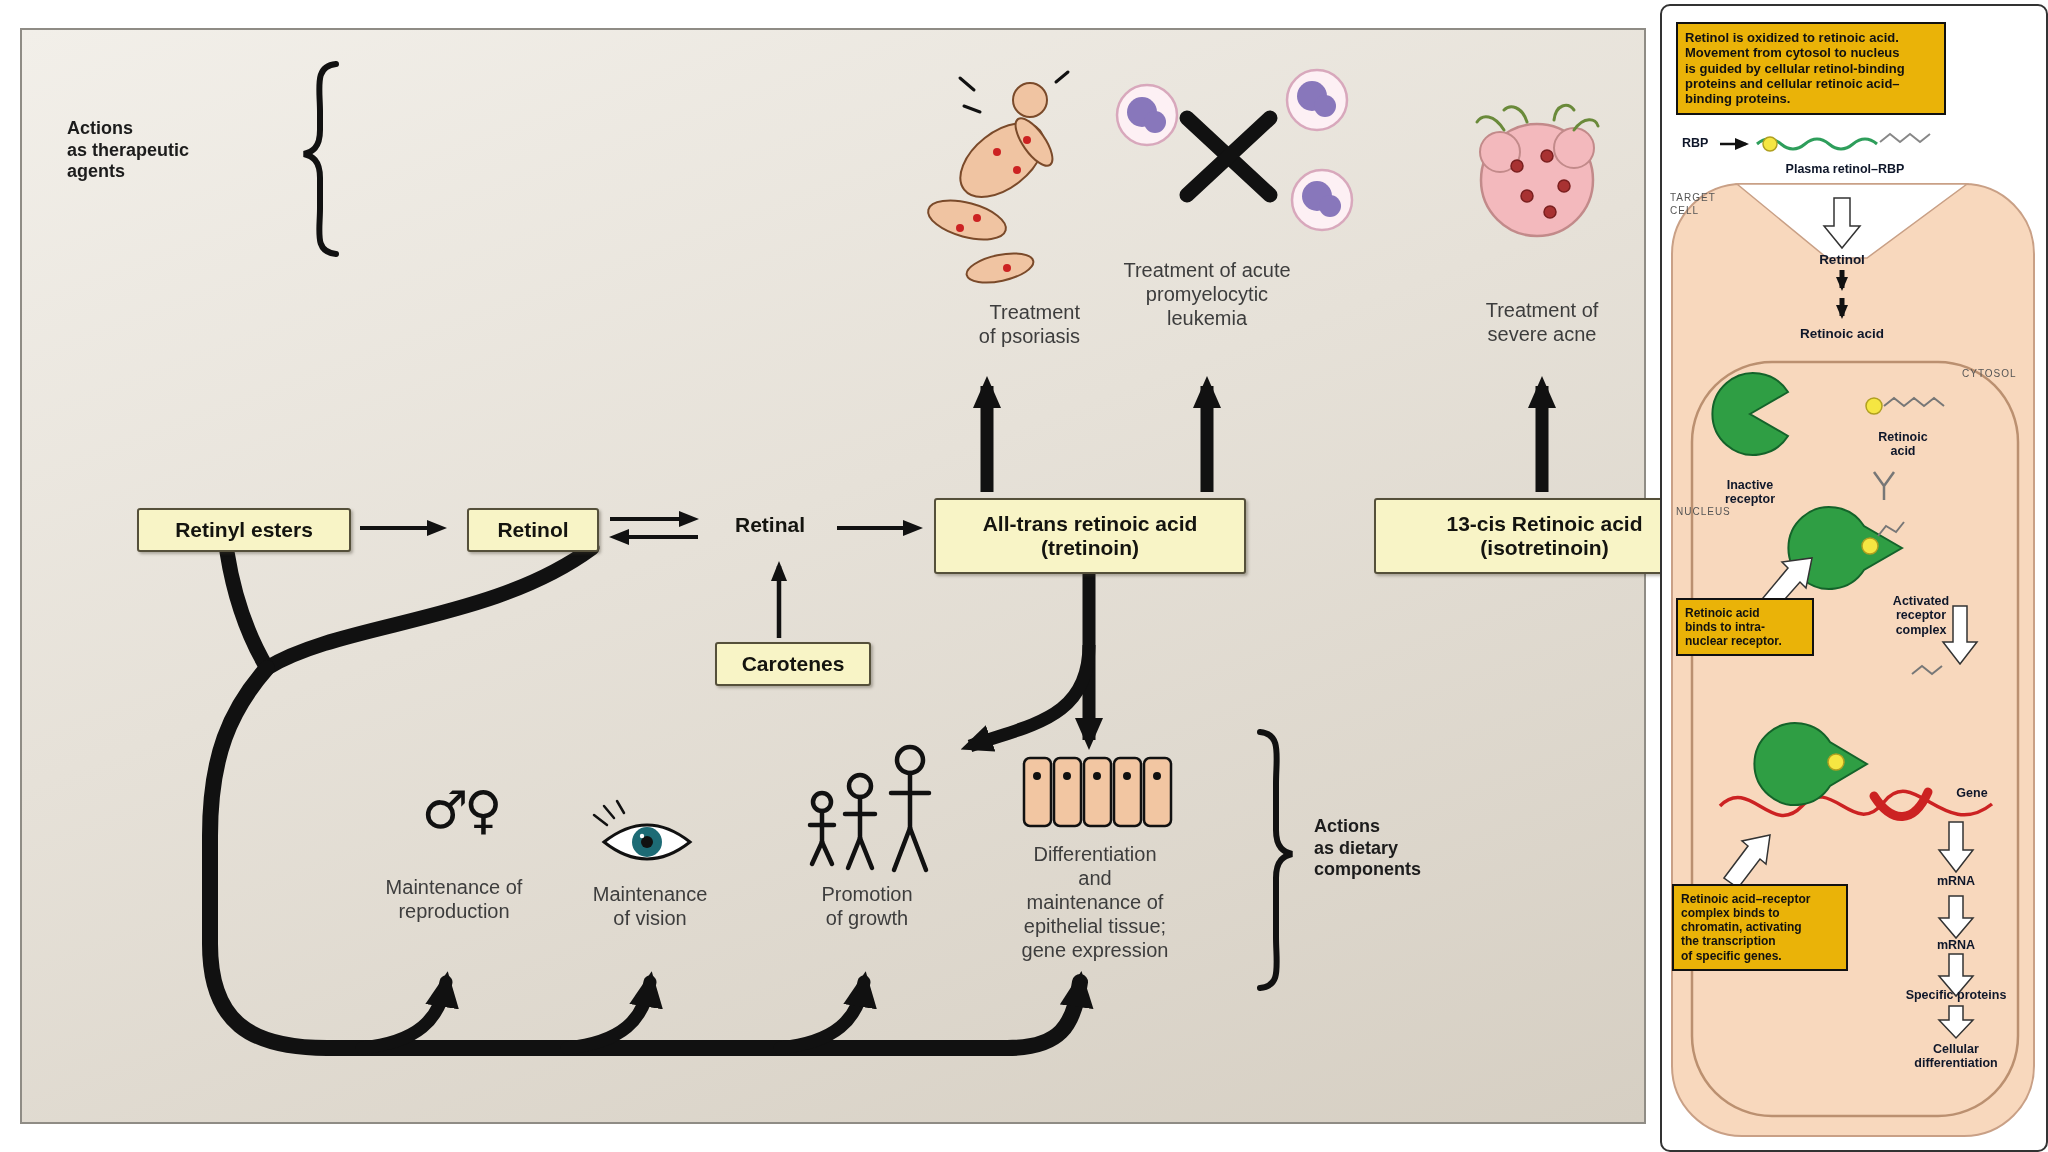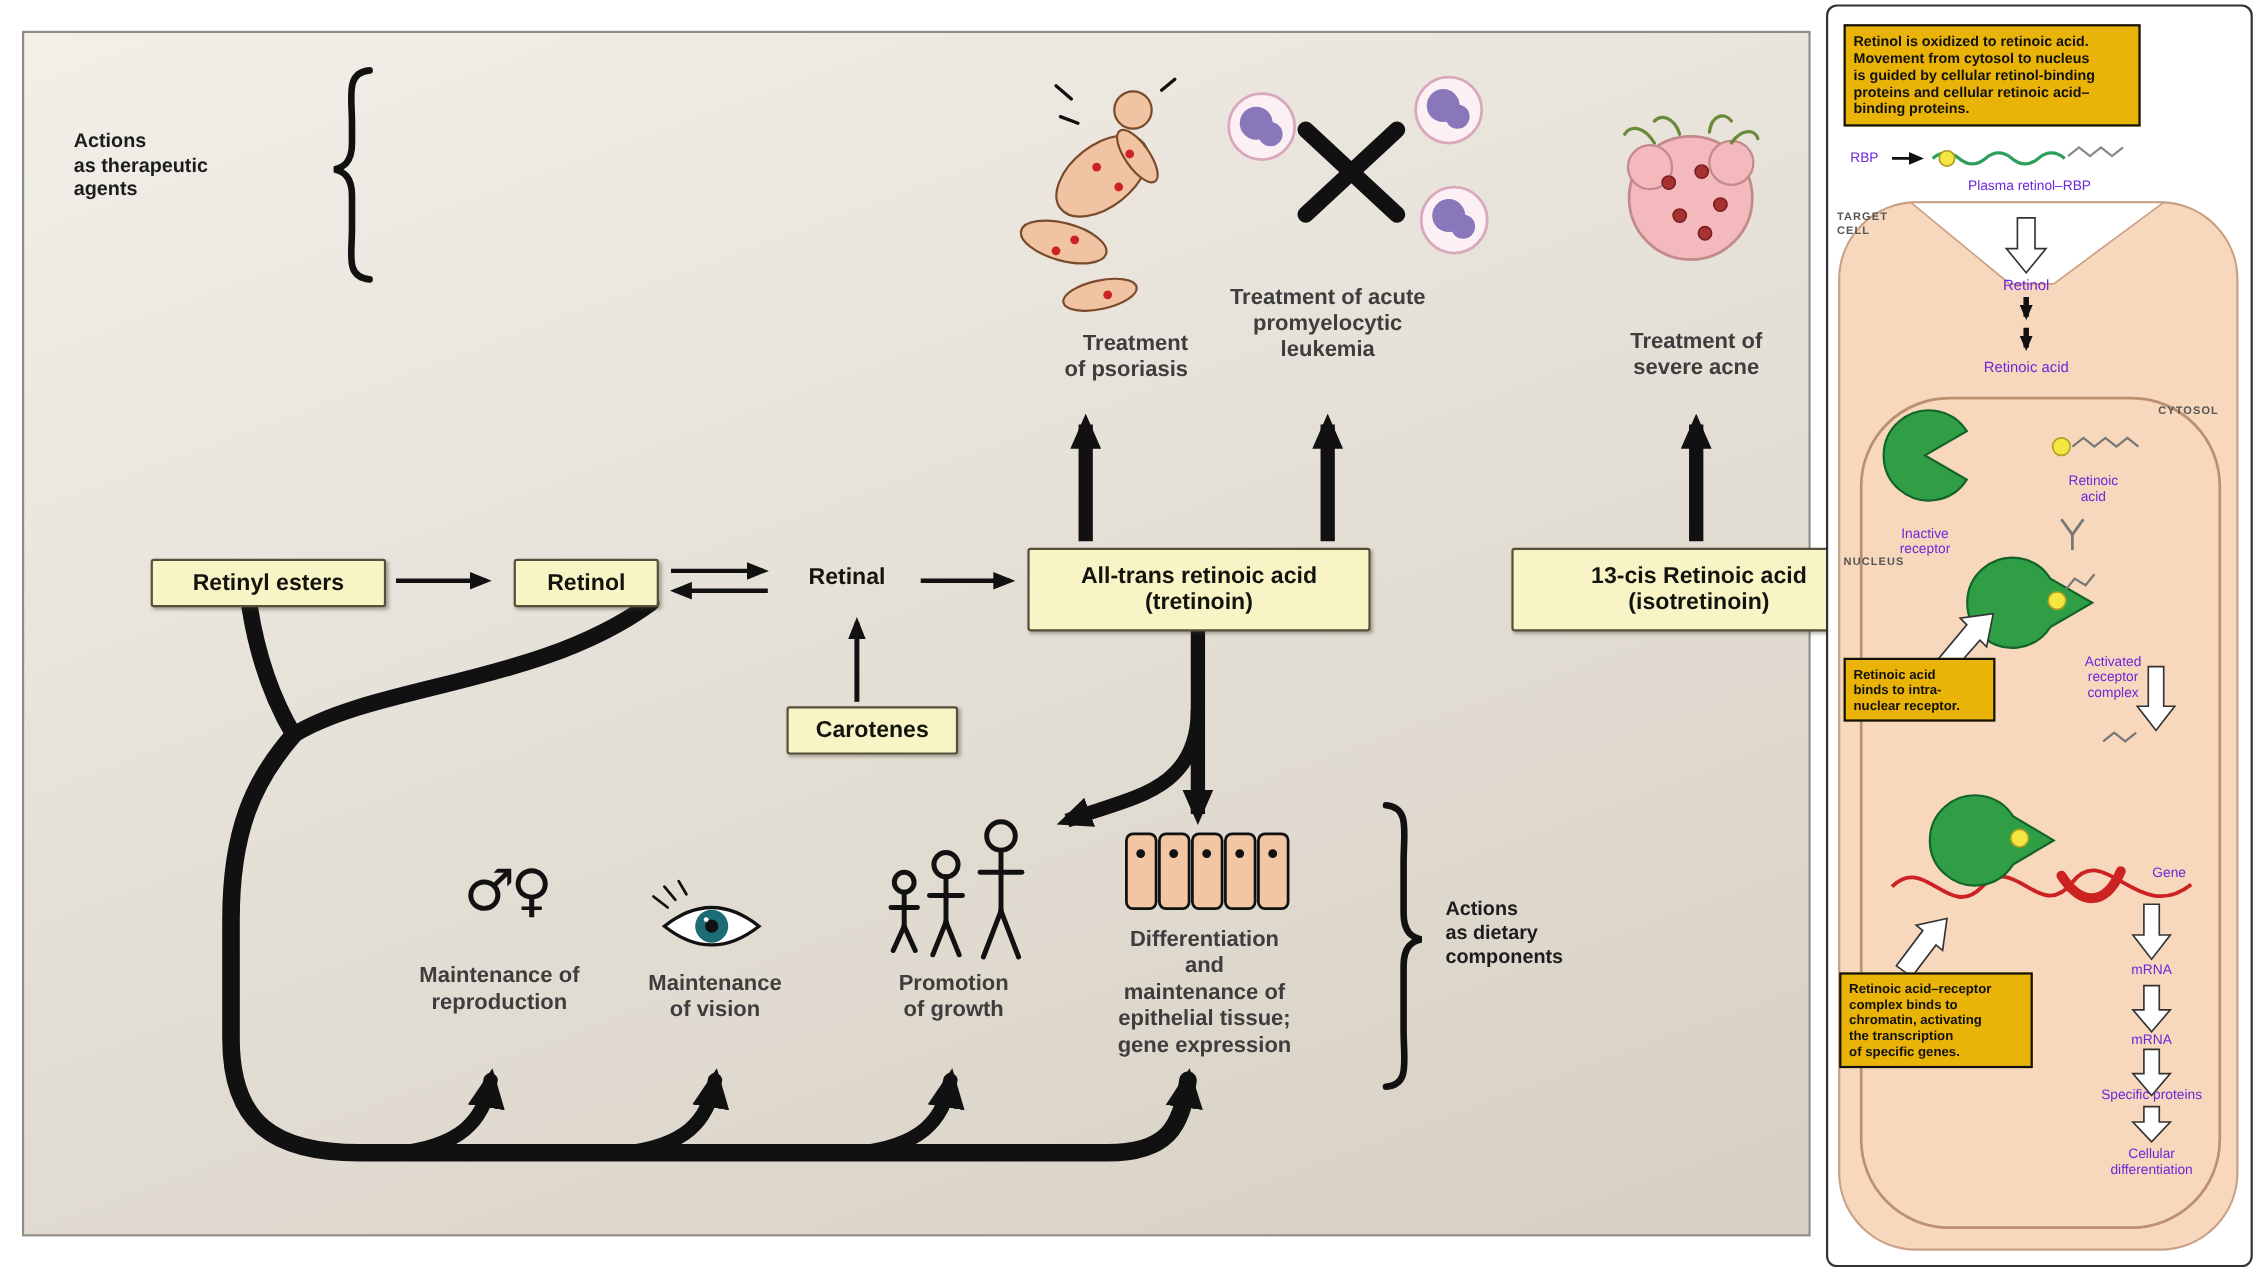--- a/index.html
+++ b/index.html
@@ -1,17 +1,17 @@
 <!DOCTYPE html>
 <html><head>
 <meta charset="utf-8">
 <style>
   html,body{margin:0;padding:0;background:#ffffff;width:2048px;height:1152px;
     font-family:"Liberation Sans",sans-serif;overflow:hidden;}
-  .abs{position:absolute;font-weight:bold;}
+  .abs{position:absolute;}
   .ml{white-space:pre-line;}
   
   .main{position:absolute;left:20px;top:28px;width:1622px;height:1092px;
     border:2px solid #8f8c85;
     background:linear-gradient(160deg,#f2efe9 0%,#e6e1d8 45%,#d6cfc3 100%);}
   .main svg{position:absolute;left:0;top:0;}
   .seclabel{font-size:18px;font-weight:bold;color:#1c1c1c;line-height:1.2;}
   .ybox{background:#f8f4c6;border:2px solid #55503a;border-radius:3px;
     display:flex;align-items:center;justify-content:center;text-align:center;
     font-size:21px;font-weight:bold;color:#14140f;line-height:1.15;
@@ -19,21 +19,21 @@
   .plain-node{font-size:21px;font-weight:bold;color:#14140f;text-align:center;}
   .cap{font-size:20px;color:#3d3d3d;text-align:center;line-height:1.2;}
   .repro{font-family:"DejaVu Sans",sans-serif;font-size:52px;font-weight:bold;color:#111;
     letter-spacing:-4px;text-align:center;}
   
   .panel{position:absolute;left:1660px;top:4px;width:384px;height:1144px;
     border:2px solid #333;border-radius:10px;background:#ffffff;overflow:hidden;}
   .panel svg{position:absolute;left:0;top:0;}
   .pnote{background:#eab308;border:2px solid #111;padding:6px 7px;
     font-size:13px;font-weight:bold;color:#111;line-height:1.18;}
-  .pl{font-size:12.5px;font-weight:normal;color:#6d28d9;text-align:center;line-height:1.15;}
+  .pl{font-size:12.5px;font-weight:bold;color:#0f172a;text-align:center;line-height:1.15;}
   .psmall{font-size:10px;color:#555;letter-spacing:1px;line-height:1.25;}
 </style>
 </head>
 <body>
 
 <div class="main">
 
   <svg width="1622" height="1092" viewBox="0 0 1622 1092">
     <defs>
       <marker id="ah-thin" markerUnits="userSpaceOnUse" markerWidth="20" markerHeight="16" refX="15" refY="8" orient="auto">

